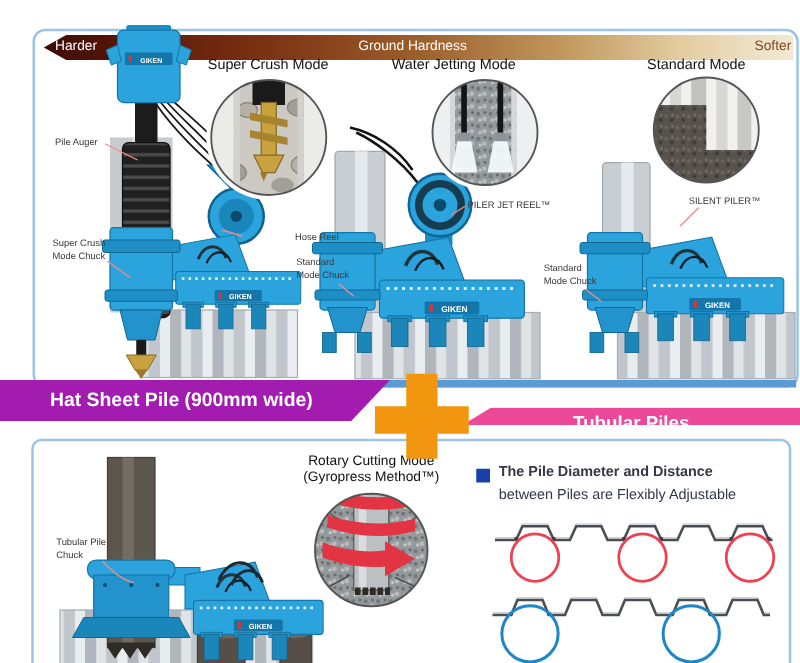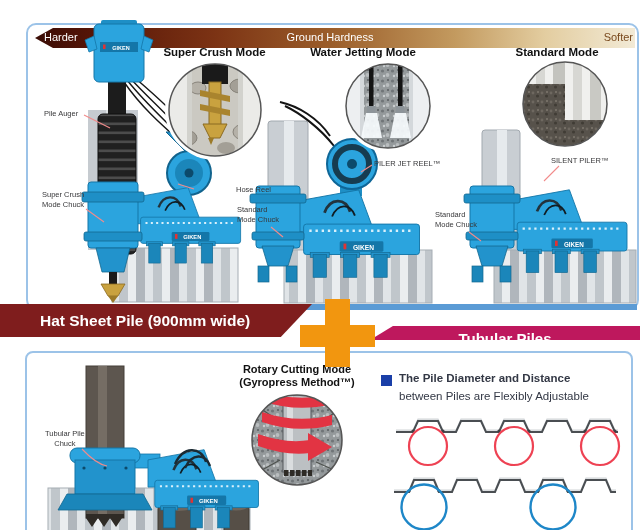--- a/index.html
+++ b/index.html
@@ -10,31 +10,31 @@
   .top-box{left:26px;top:5px;width:609px;height:283px;border:2px solid #9cc3e8;border-radius:10px;background:#fff;z-index:0;}
   .bottom-box{left:25px;top:333px;width:604px;height:190px;border:2px solid #9cc3e8;border-radius:8px;background:#fff;z-index:0;}
   .top-strip{left:26px;top:286px;width:611px;height:6px;background:#5b9bd5;z-index:2;}
   
   .hbar{left:35px;top:10px;width:600px;height:20px;z-index:0;
     background:linear-gradient(90deg,#3a0d06 0%,#571507 10%,#7c3314 30%,#9c5f2b 50%,#c39a5f 70%,#e3cda0 85%,#f2ead6 100%);
     clip-path:polygon(0 50%,18px 0,100% 0,100% 100%,18px 100%);}
   .hbar-text{z-index:2;font-size:11px;color:#fff;}
   .hbar-soft{color:#7a4a1e;}
   
-  .banner-left{left:0;top:286px;width:312px;height:33px;background:#7f1d1d;z-index:3;
+  .banner-left{left:0;top:286px;width:312px;height:33px;background:#a21caf;z-index:3;
     clip-path:polygon(0 0,100% 0,90% 100%,0 100%);
     color:#fff;font-weight:bold;font-size:15.5px;line-height:33px;padding-left:40px;box-sizing:border-box;}
-  .banner-right{left:370px;top:308px;width:270px;height:14px;background:#be185d;z-index:3;
+  .banner-right{left:370px;top:308px;width:270px;height:14px;background:#ec4899;z-index:3;
     clip-path:polygon(8.5% 0,100% 0,100% 100%,0 100%);
     color:#fff;font-weight:bold;font-size:15px;line-height:26px;text-align:center;}
   .plus{background:#f2960f;z-index:4;}
   .plus-v{left:325px;top:281px;width:25px;height:68px;}
   .plus-h{left:300px;top:307px;width:75px;height:22px;}
   
-  .mode-title{z-index:2;font-weight:bold;color:#111;font-size:11.5px;text-align:center;}
+  .mode-title{z-index:2;font-weight:normal;color:#111;font-size:11.5px;text-align:center;}
   .small-label{z-index:2;font-size:7.5px;color:#38383a;line-height:10px;}
   .note-bullet{left:381px;top:357px;width:11px;height:11px;background:#1a3fa8;z-index:2;}
   .note-text{left:399px;top:351px;width:230px;z-index:2;font-size:11.5px;line-height:18px;color:#333845;}
   svg.art{position:absolute;left:0;top:0;z-index:1;}
 </style>
 </head>
 <body>
 
 <div class="stage">
 
@@ -337,21 +337,21 @@
     <span style="display:block;">Standard</span>
     <span style="display:block;">Mode Chuck</span>
   </div>
   <div class="abs small-label" style="left:551px;top:138px;">SILENT PILER™</div>
   <div class="abs small-label" style="left:435px;top:192px;">
     <span style="display:block;">Standard</span>
     <span style="display:block;">Mode Chuck</span>
   </div>
   <div class="abs small-label" style="left:45px;top:411px;">
     <span style="display:block;">Tubular Pile</span>
-    <span style="display:block;text-align:center;">Chuck</span>
+    <span style="display:block;">Chuck</span>
   </div>
 
   <div class="abs top-strip"></div>
   <div class="abs banner-left">Hat Sheet Pile (900mm wide)</div>
   <div class="abs banner-right">Tubular Piles</div>
   <div class="abs plus plus-v"></div>
   <div class="abs plus plus-h"></div>
 
   <div class="abs note-bullet"></div>
   <div class="abs note-text">

